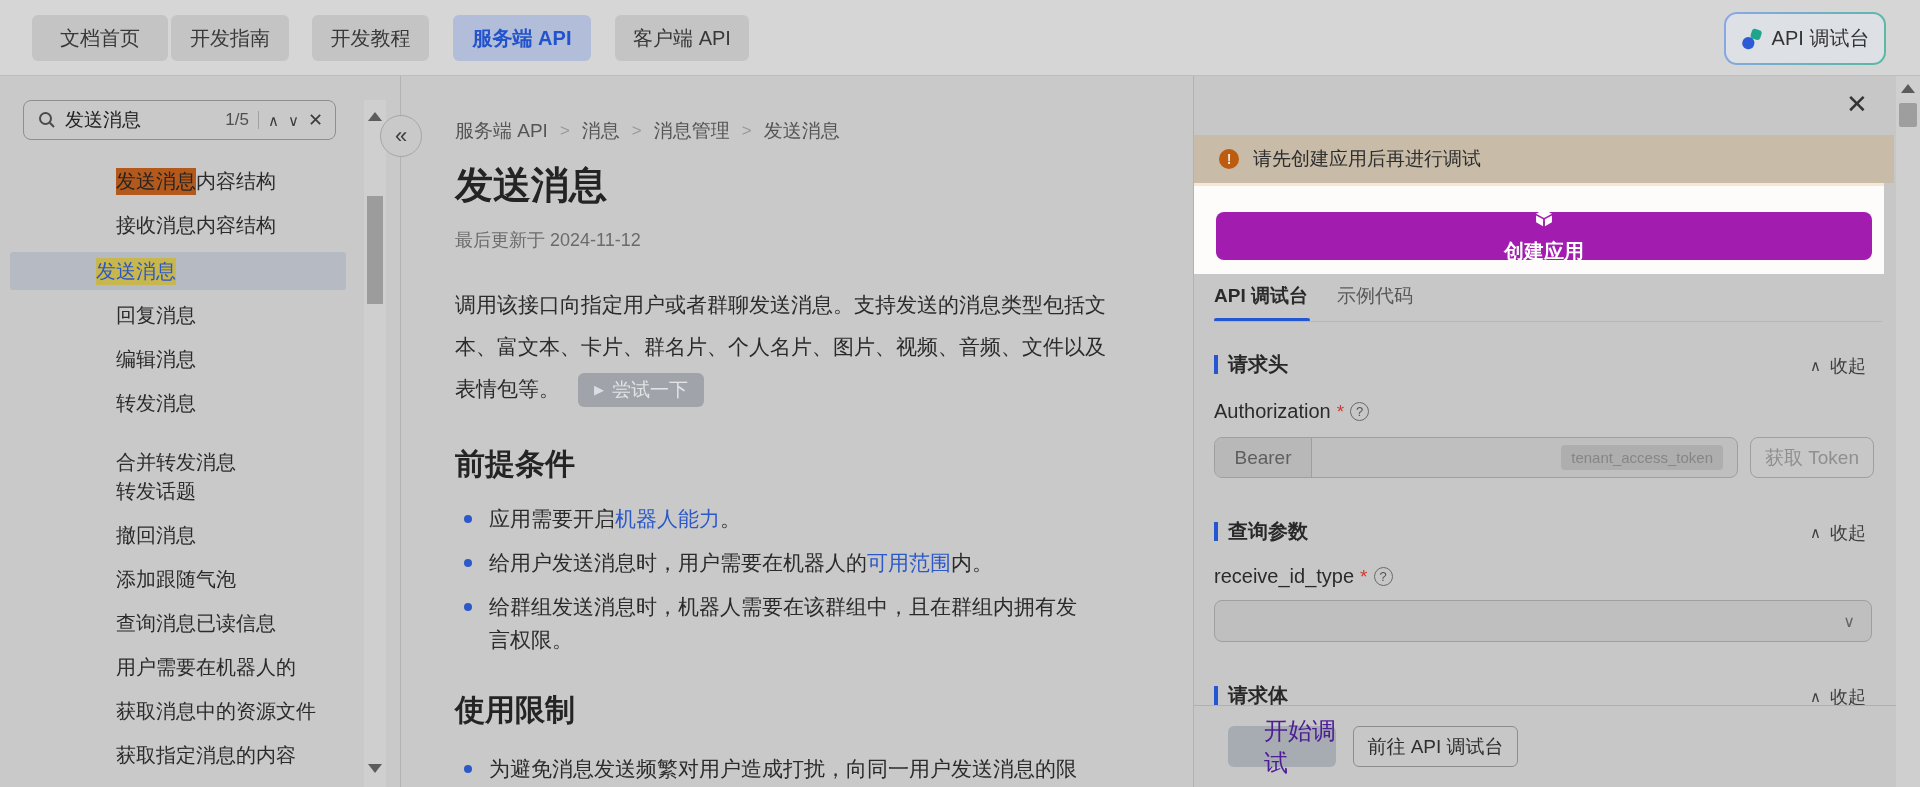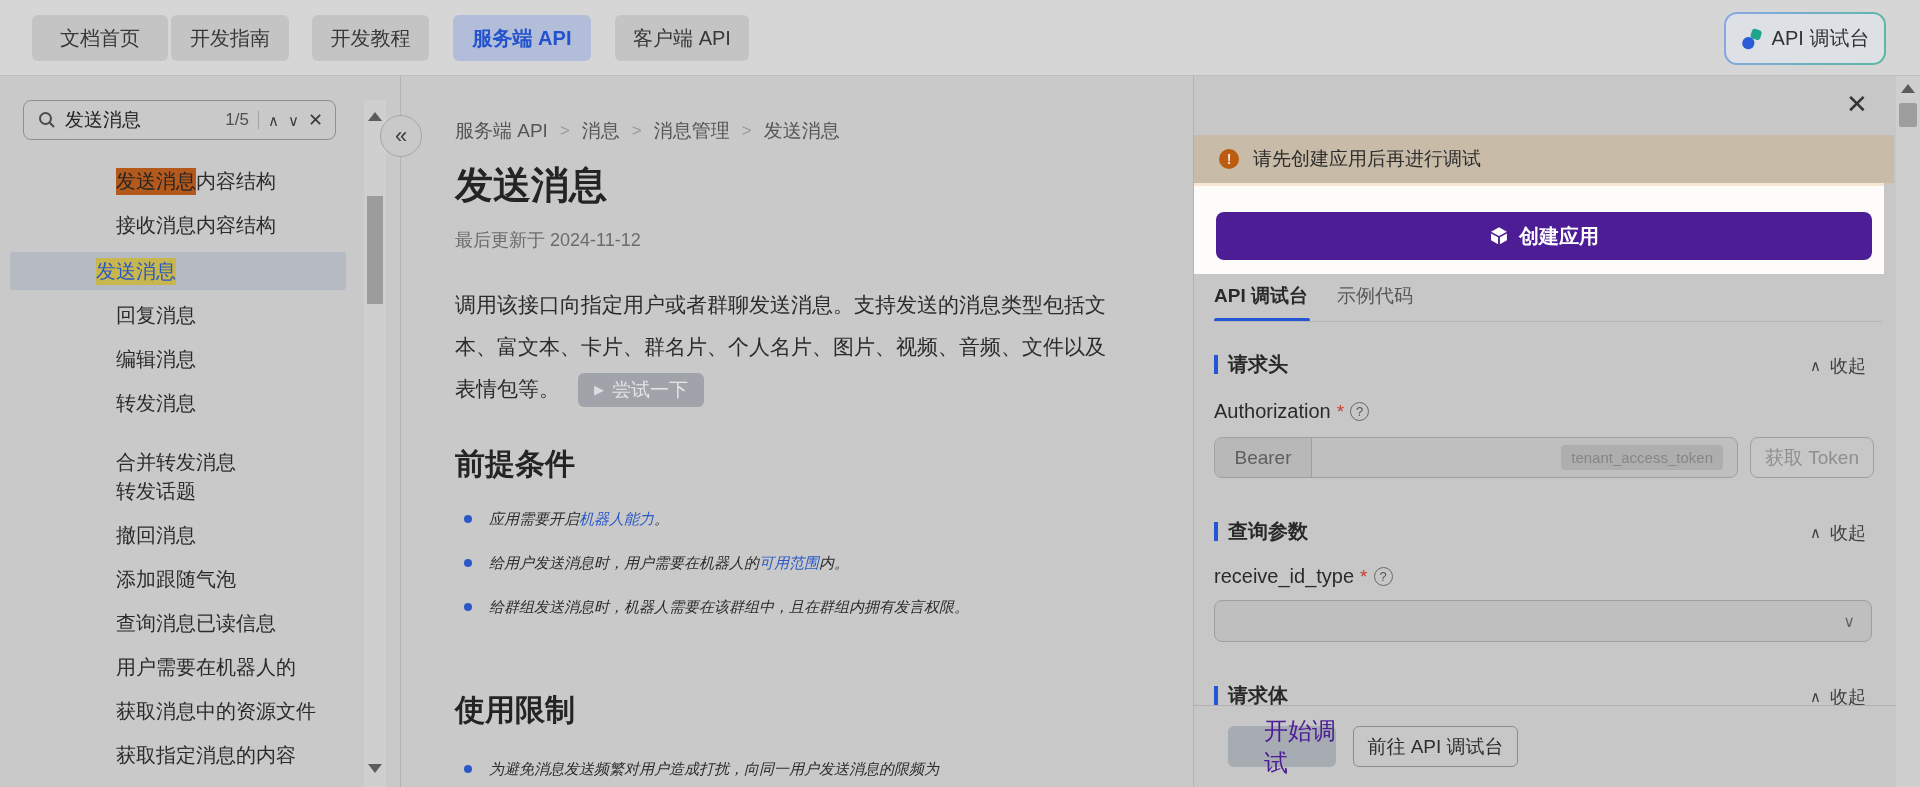--- a/index.html
+++ b/index.html
@@ -48,35 +48,35 @@
   .crumbs .c { cursor:pointer; }
   .crumbs .s { color:#999; font-size:17px; }
   .doc-title { position:absolute; left:455px; top:160px; font-size:38px; font-weight:700; color:#242424; }
   .doc-updated { position:absolute; left:455px; top:228px; font-size:18px; color:#6b6b6b; }
   .intro { position:absolute; left:455px; top:284px; width:660px; font-size:21px; line-height:42px; color:#2b2b2b; }
   .try-btn { display:inline-flex; align-items:center; gap:8px; height:34px; padding:0 16px; margin-left:18px; border-radius:6px;
              background:#a0a4aa; color:#e3e4e6; font-size:19px; vertical-align:middle; cursor:pointer; }
   .try-btn .play { font-size:13px; color:#dcdde0; }
   .h2 { position:absolute; left:455px; font-size:30px; font-weight:700; color:#242424; }
   .blist { position:absolute; left:455px; width:640px; list-style:none; }
-  .blist li { position:relative; padding-left:34px; font-size:15px; line-height:33px; margin-bottom:11px; color:#2b2b2b;font-style:italic; }
+  .blist li { position:relative; padding-left:34px; font-size:21px; line-height:33px; margin-bottom:11px; color:#2b2b2b; }
   .blist li::before { content:""; position:absolute; left:9px; top:13px; width:8px; height:8px; border-radius:50%; background:#2b59c8; }
   .tlink { color:#2b59c8; cursor:pointer; }
 
   
   .panel { position:absolute; left:1193px; top:76px; width:703px; height:711px; background:#c7c7c7; border-left:1px solid #b2b2b2; }
   .panel-close { position:absolute; left:648px; top:13px; width:30px; height:30px; font-size:26px; color:#333;
              display:flex; align-items:center; justify-content:center; cursor:pointer; }
   .alert { position:absolute; left:0; top:59px; width:700px; height:48px; background:#c8bba7; display:flex; align-items:center; padding-left:25px; gap:14px; }
   .alert-ic { width:20px; height:20px; border-radius:50%; background:#bd5b10; color:#efe7dc; font-size:14px; font-weight:bold;
              display:flex; align-items:center; justify-content:center; flex:none; }
   .alert-tx { font-size:19px; color:#2e2e2e; }
   .spotlight { position:absolute; left:0; top:107px; width:690px; height:91px; background:#fdfcfa; border-top:3px solid #f6e8d4; }
-  .create-btn { position:absolute; left:22px; top:26px; width:656px; height:48px; border-radius:8px; background:#4c1d95; color:#fff;
-             font-size:20px; font-weight:600; display:flex; align-items:center; justify-content:center; gap:10px; cursor:pointer; }
+  .create-btn { position:absolute; left:22px; top:26px; width:656px; height:48px; border-radius:8px; background:#a21caf; color:#fff;
+             font-size:20px; font-weight:600; display:flex; align-items:center; justify-content:center; gap:10px; cursor:pointer;flex-direction:column; }
   .ptabs { position:absolute; top:207px; left:20px; display:flex; gap:29px; font-size:19px; }
   .ptab { color:#585858; cursor:pointer; }
   .ptab.on { color:#2a2a2a; font-weight:600; }
   .ptab-line { position:absolute; left:20px; top:242px; width:96px; height:4px; border-radius:2px; background:#2456d4; }
   .ptab-div  { position:absolute; left:20px; top:245px; width:668px; height:1px; background:#b6b6b6; }
   .psec { position:absolute; left:20px; height:22px; display:flex; align-items:center; gap:10px; }
   .psec .bar { width:4px; height:19px; background:#2456d4; }
   .psec .lbl { font-size:20px; font-weight:600; color:#282828; }
   .fold { position:absolute; right:30px; display:flex; gap:9px; align-items:center; font-size:18px; color:#3f3f3f; cursor:pointer; }
   .fold .ch { font-size:15px; }

